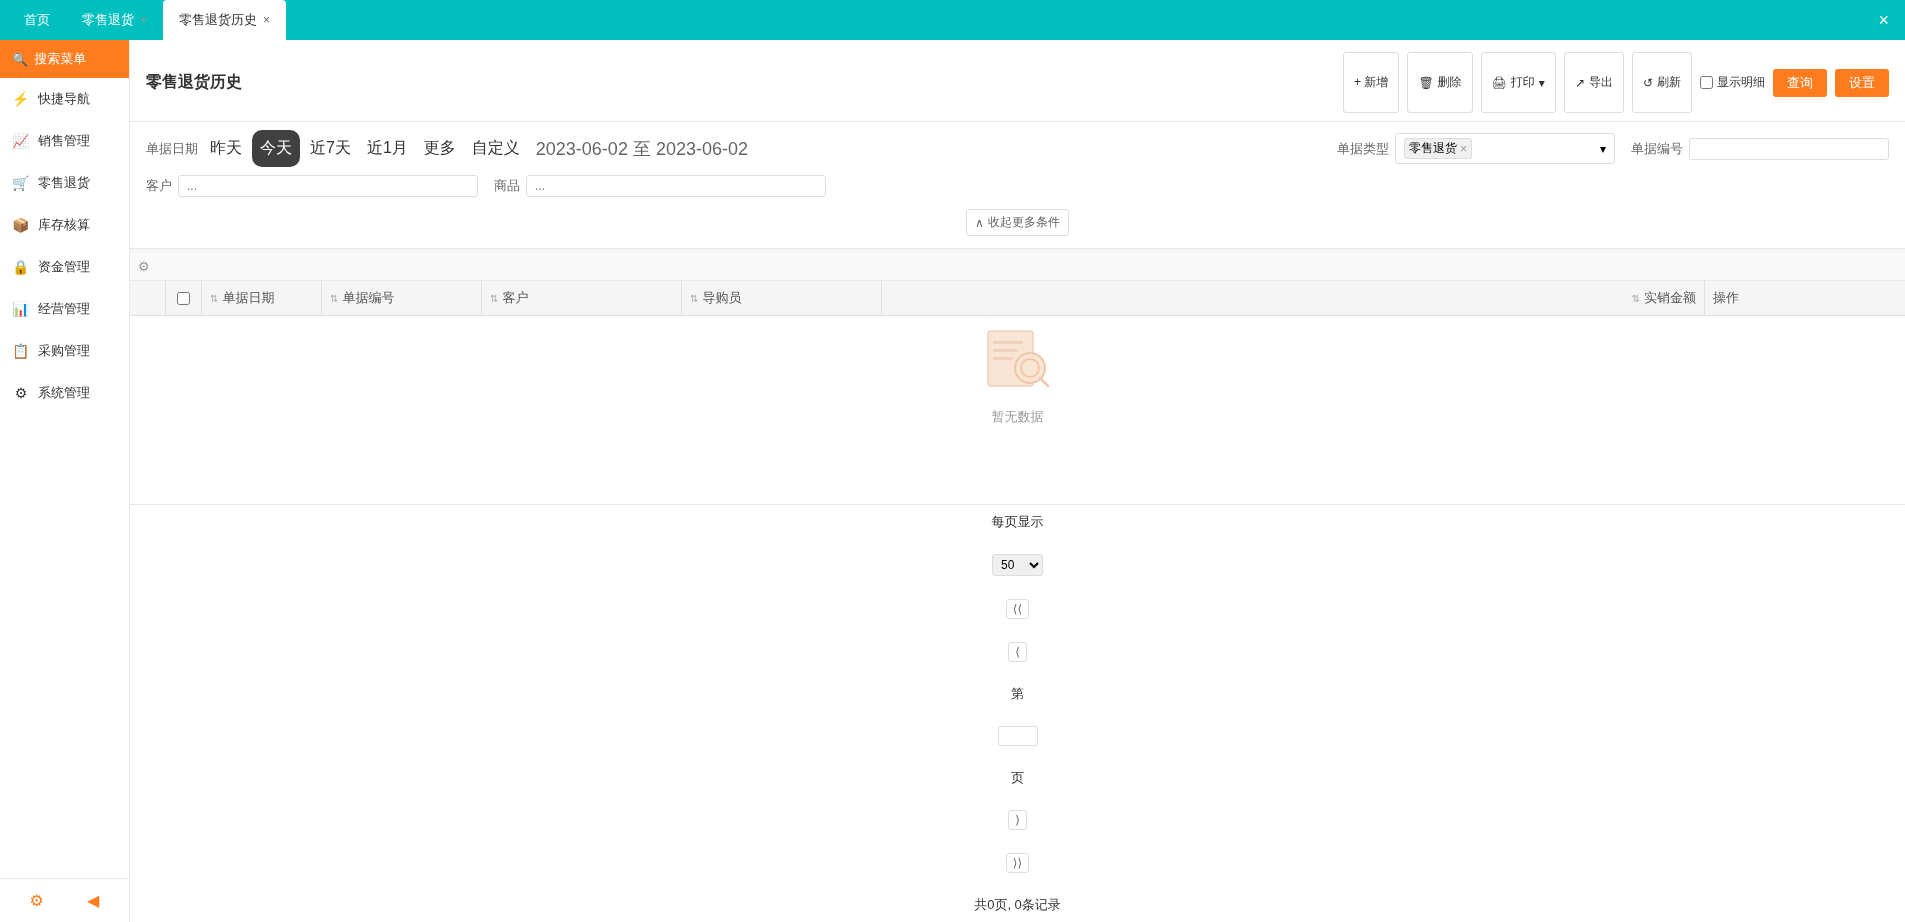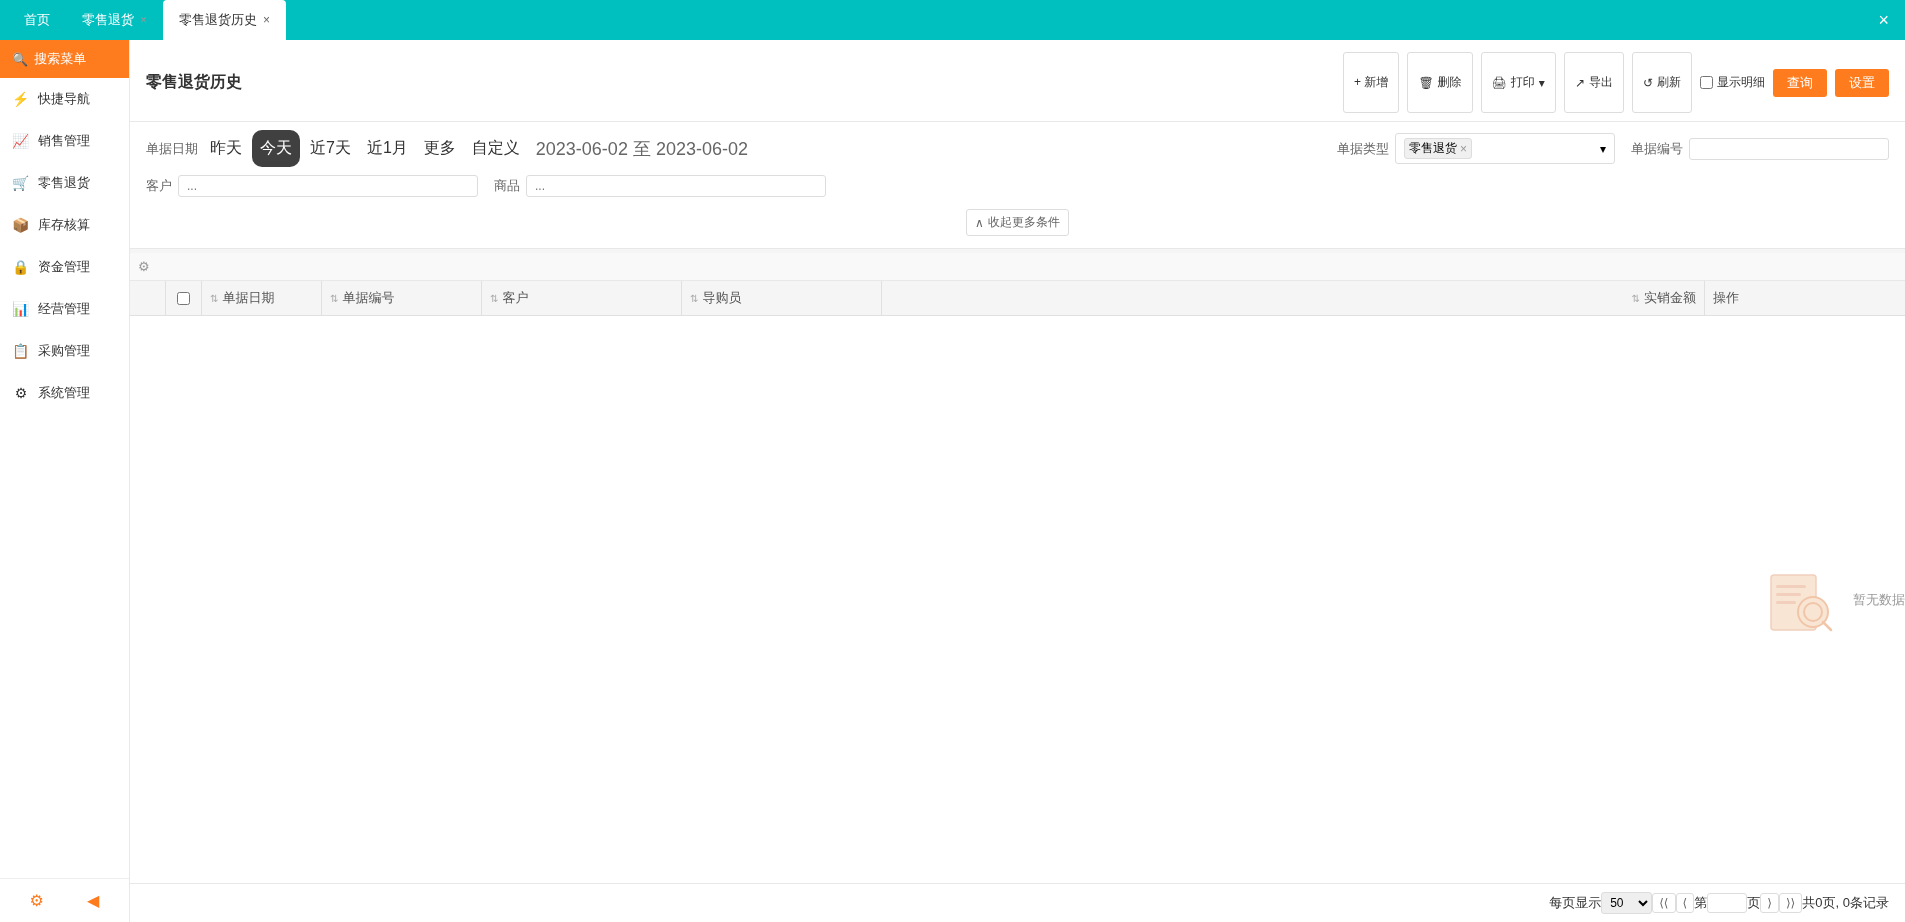--- a/index.html
+++ b/index.html
@@ -300,22 +300,23 @@
       font-weight: normal;
       color: #555;
     }
     .th:last-child { border-right: none; }
     .th .sort-icon { color: #aaa; font-size: 10px; }
 
     
     .empty-state {
       flex: 1;
       display: flex;
-      align-items: center;
-      justify-content: flex-end;
+      flex-direction: column;
+      align-items: center;
+      justify-content: flex-start;
       color: #999;
       gap: 12px;
     }
     .empty-icon {
       width: 80px;
       height: 80px;
       opacity: 0.6;
     }
     .empty-text {
       color: #999;
@@ -323,23 +324,24 @@
     }
 
     
     .pagination {
       display: flex;
       align-items: center;
       justify-content: flex-end;
       padding: 8px 16px;
       border-top: 1px solid #e8e8e8;
       background: white;
-      gap: 0;
-      font-size: 13px;
-      color: #333;
+      gap: 23px;
+      font-size: 13px;
+      color: #333;
+      flex-direction: column;
     }
     .pagination-select {
       border: 1px solid #ddd;
       border-radius: 3px;
       padding: 2px 4px;
       font-size: 12px;
     }
     .page-btn {
       padding: 2px 6px;
       border: 1px solid #ddd;

